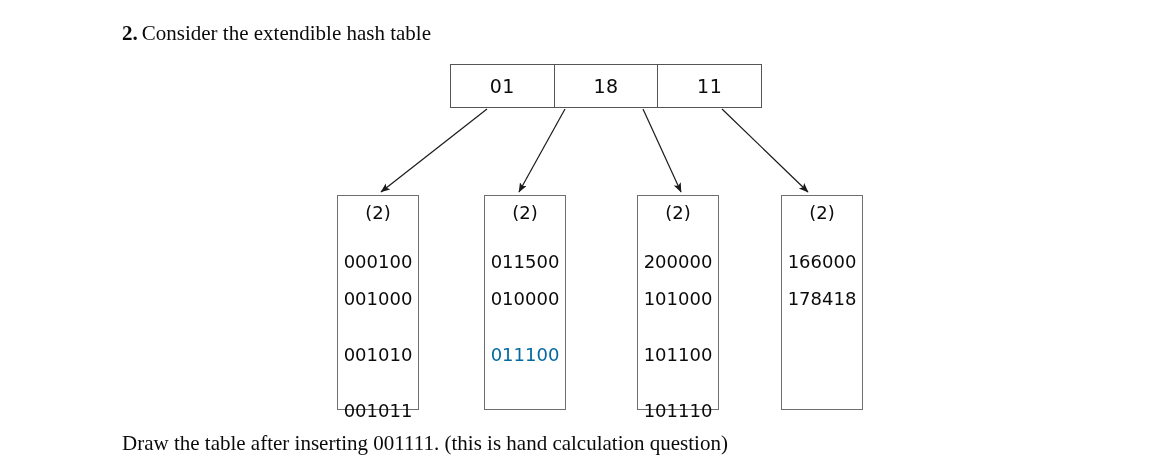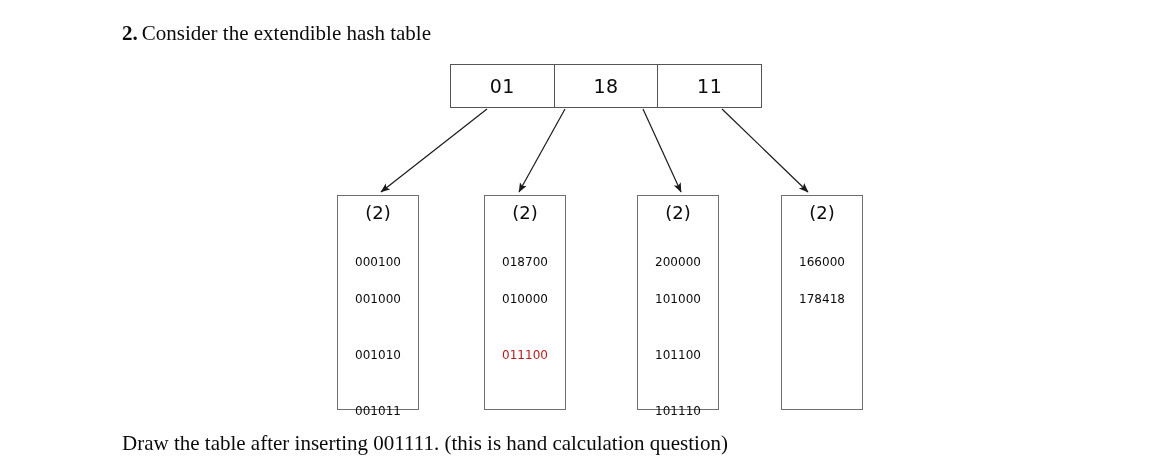--- a/index.html
+++ b/index.html
@@ -101,27 +101,27 @@
   }
   .bucket-entries {
     position: absolute;
     top: 58px;
     left: 0;
     width: 100%;
   }
   .bucket-entry {
     text-align: center;
     font-family: "DejaVu Sans", sans-serif;
-    font-size: 12px;
+    font-size: 18px;
     line-height: 16px;
     color: #0b0b0b;
     margin-bottom: 21px;
   }
   .bucket-entry.tight { margin-bottom: 16px; margin-top: 40px; }
-  .bucket-entry.highlight { color: #b91c1c; }
+  .bucket-entry.highlight { color: #0369a1; }
 
   
   #arrow-layer {
     position: absolute;
     left: 0; top: 0;
     width: 1162px;
     height: 470px;
     pointer-events: none;
   }
 </style>
@@ -158,21 +158,21 @@
       <div class="bucket-entry">000100</div>
       <div class="bucket-entry">001000</div>
       <div class="bucket-entry tight">001010</div>
       <div class="bucket-entry tight">001011</div>
     </div>
   </div>
 
   <div class="bucket" style="left:484px;">
     <div class="bucket-depth">(2)</div>
     <div class="bucket-entries">
-      <div class="bucket-entry">018700</div>
+      <div class="bucket-entry">011500</div>
       <div class="bucket-entry">010000</div>
       <div class="bucket-entry tight highlight">011100</div>
     </div>
   </div>
 
   <div class="bucket" style="left:637px;">
     <div class="bucket-depth">(2)</div>
     <div class="bucket-entries">
       <div class="bucket-entry">200000</div>
       <div class="bucket-entry">101000</div>

